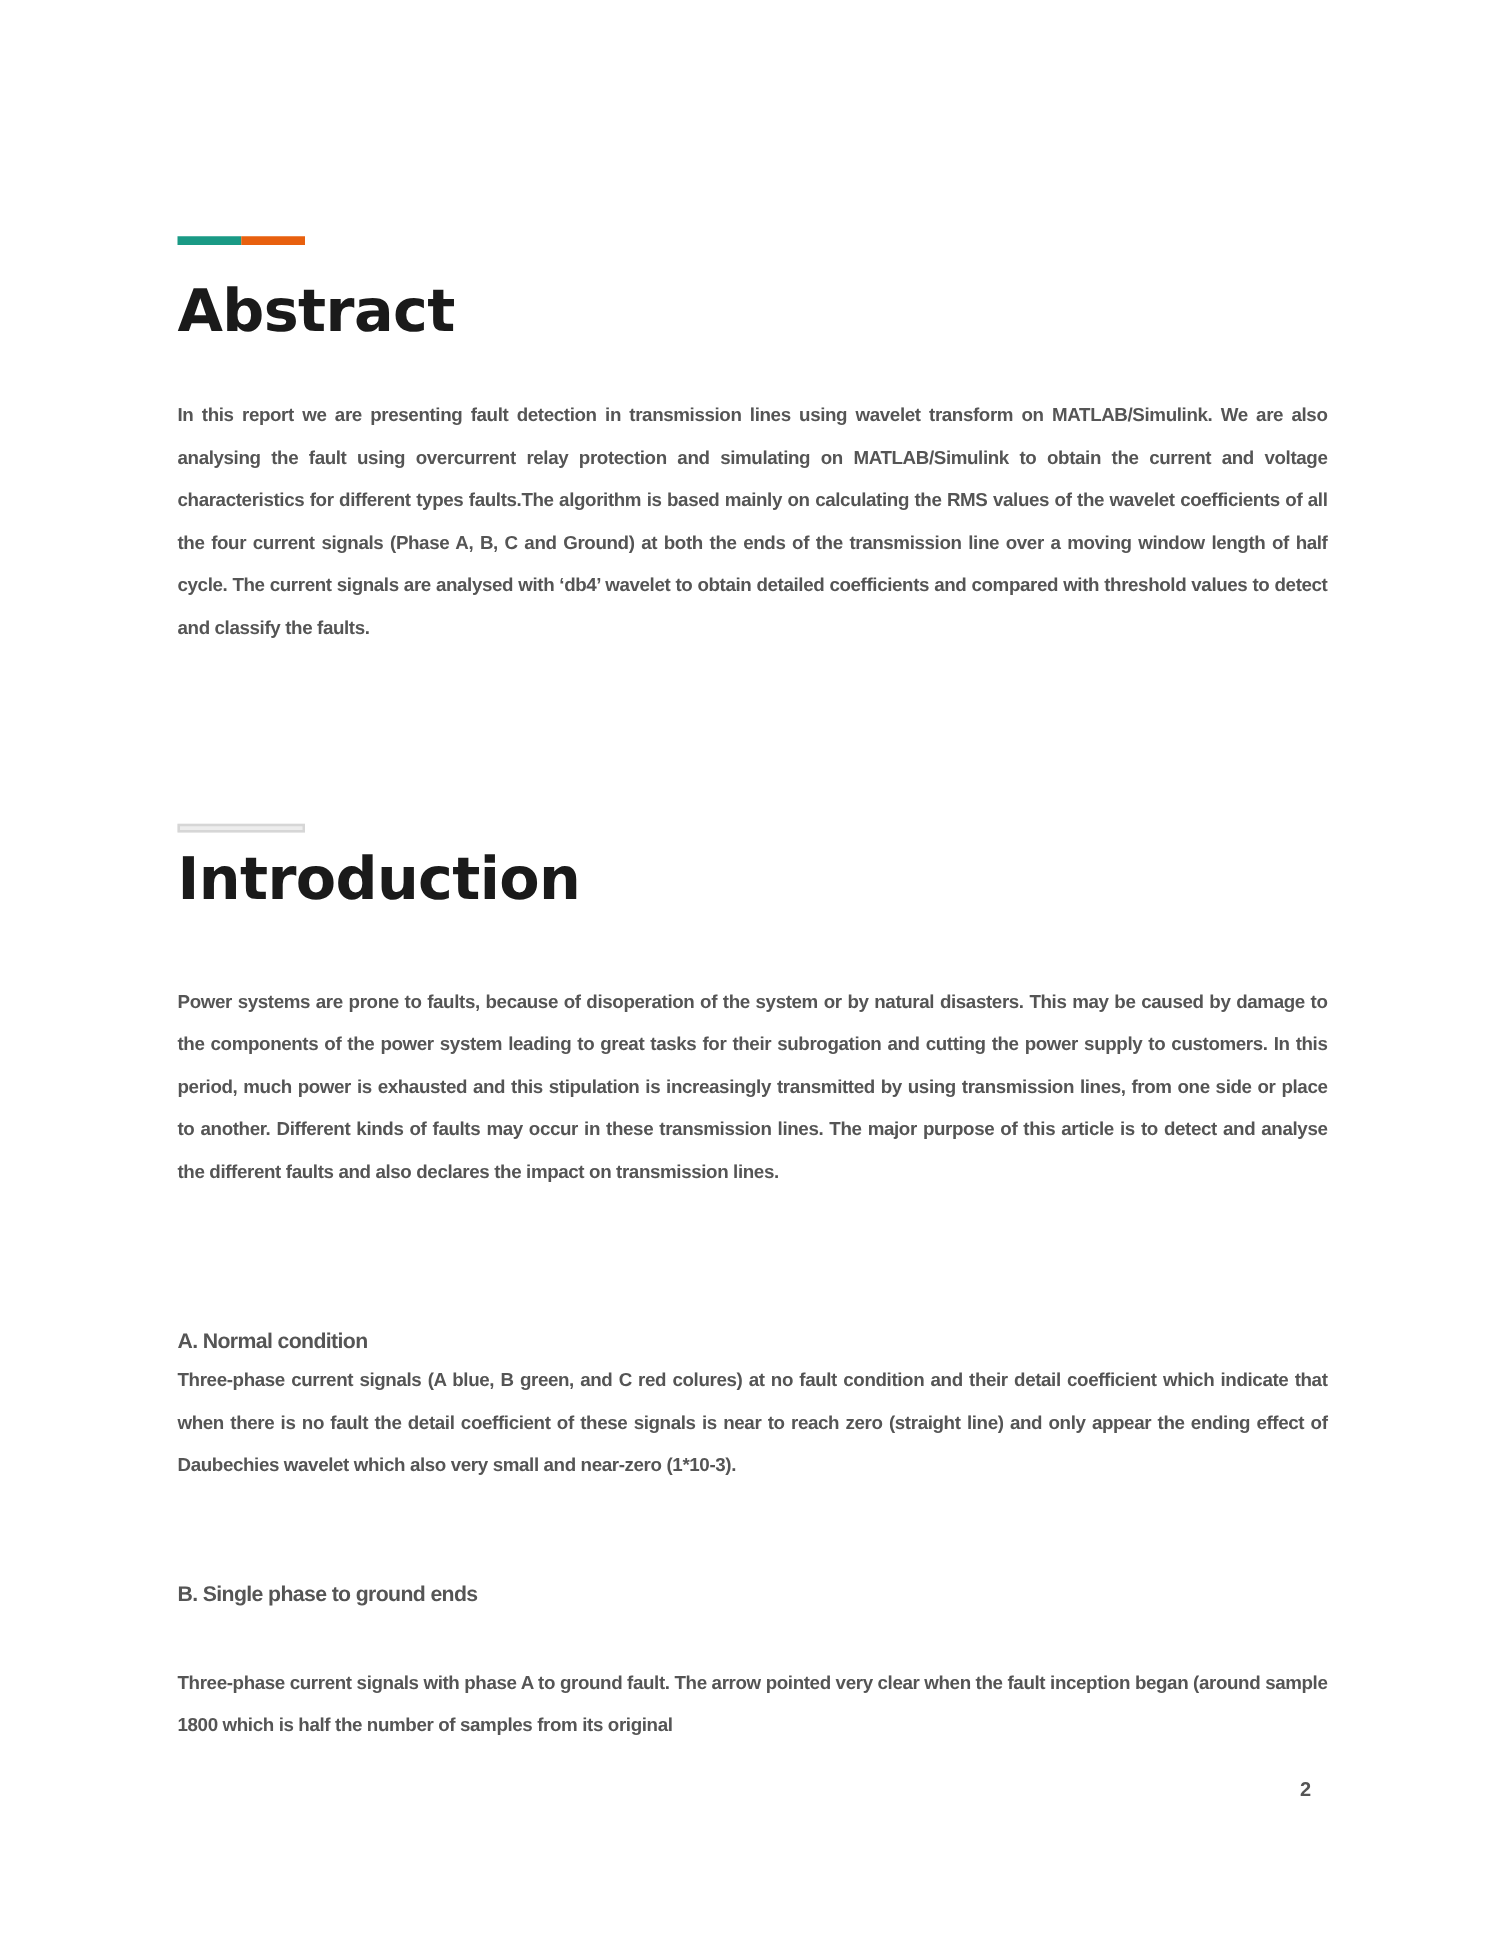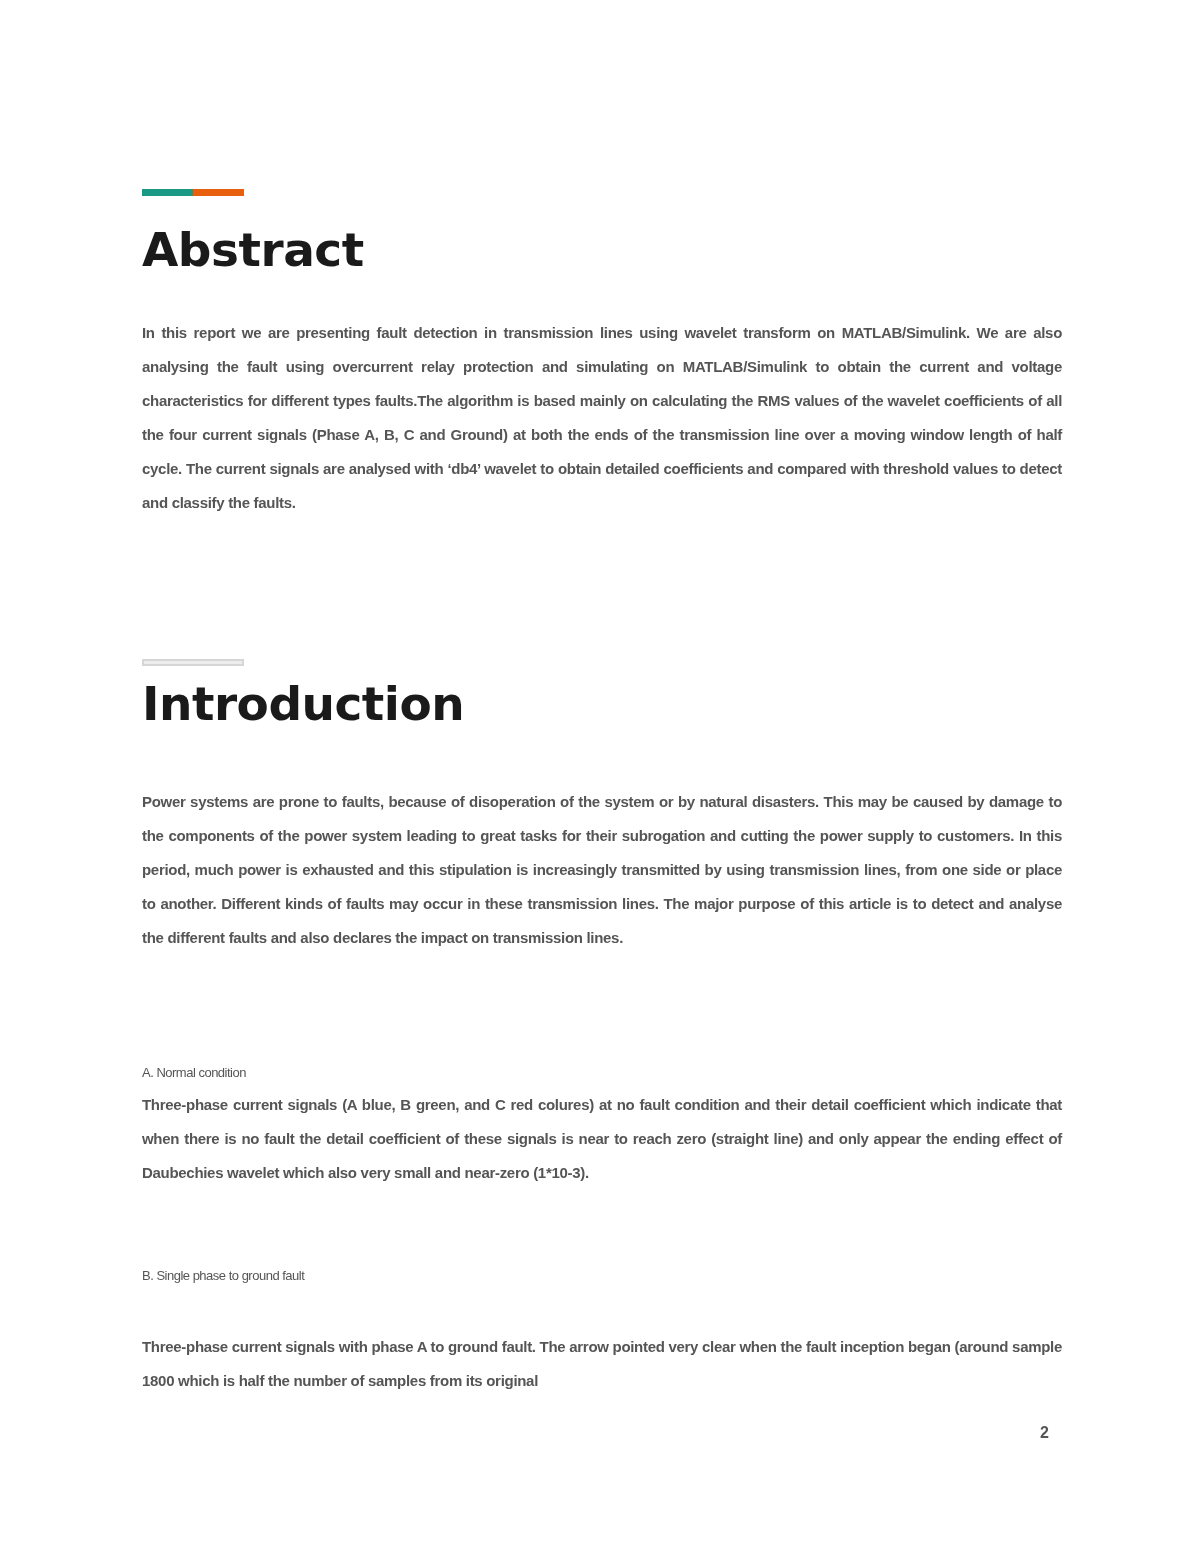--- a/index.html
+++ b/index.html
@@ -53,24 +53,24 @@
       line-height: 34px;
       color: #555555;
       text-align: justify;
       font-weight: bold;
       letter-spacing: -0.3px;
     }
     .subhead {
       position: absolute;
       left: 0;
       margin: 0;
-      font-size: 13px;
+      font-size: 17px;
       line-height: 34px;
       color: #555555;
-      font-weight: normal;
+      font-weight: bold;
       letter-spacing: -0.5px;
     }
     .page-number {
       position: absolute;
       left: 1040px;
       top: 1424px;
       font-size: 16px;
       font-weight: bold;
       color: #555555;
     }
@@ -92,19 +92,19 @@
   <div class="accent-bar outline" style="top:659px;"></div>
 
   <h1 class="heading" style="top:676px;">Introduction</h1>
 
   <p class="para" style="top:785px;">Power systems are prone to faults, because of disoperation of the system or by natural disasters. This may be caused by damage to the components of the power system leading to great tasks for their subrogation and cutting the power supply to customers. In this period, much power is exhausted and this stipulation is increasingly transmitted by using transmission lines, from one side or place to another. Different kinds of faults may occur in these transmission lines. The major purpose of this article is to detect and analyse the different faults and also declares the impact on transmission lines.</p>
 
   <h2 class="subhead" style="top:1056px;">A. Normal condition</h2>
 
   <p class="para" style="top:1088px;">Three-phase current signals (A blue, B green, and C red colures) at no fault condition and their detail coefficient which indicate that when there is no fault the detail coefficient of these signals is near to reach zero (straight line) and only appear the ending effect of Daubechies wavelet which also very small and near-zero (1*10-3).</p>
 
-  <h2 class="subhead" style="top:1259px;">B. Single phase to ground fault</h2>
+  <h2 class="subhead" style="top:1259px;">B. Single phase to ground ends</h2>
 
   <p class="para" style="top:1293px;margin-top:37px;">Three-phase current signals with phase A to ground fault. The arrow pointed very clear when the fault inception began (around sample 1800 which is half the number of samples from its original</p>
 
 </div>
 
 <div class="page-number">2</div>
 
 </body></html>

